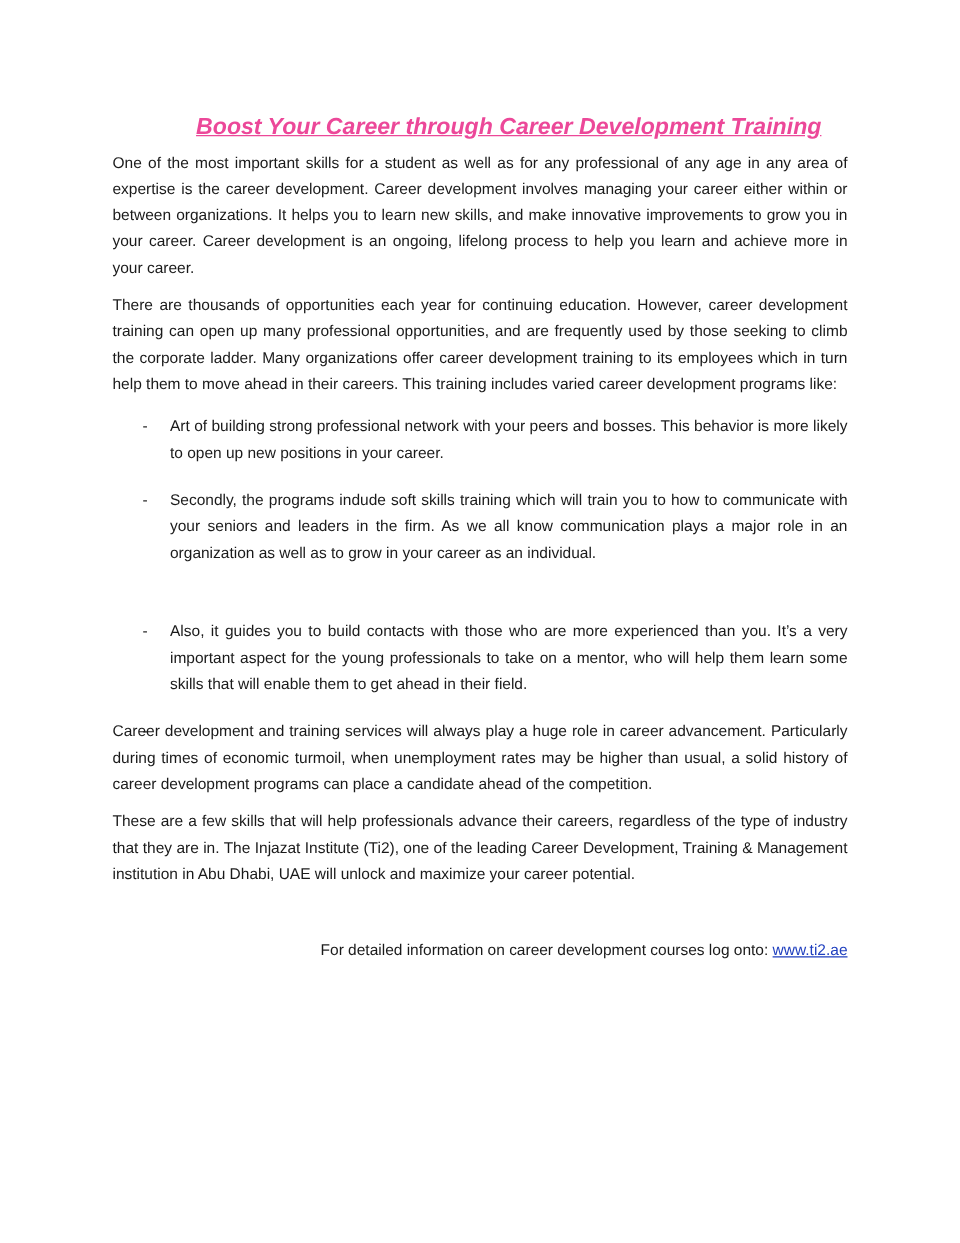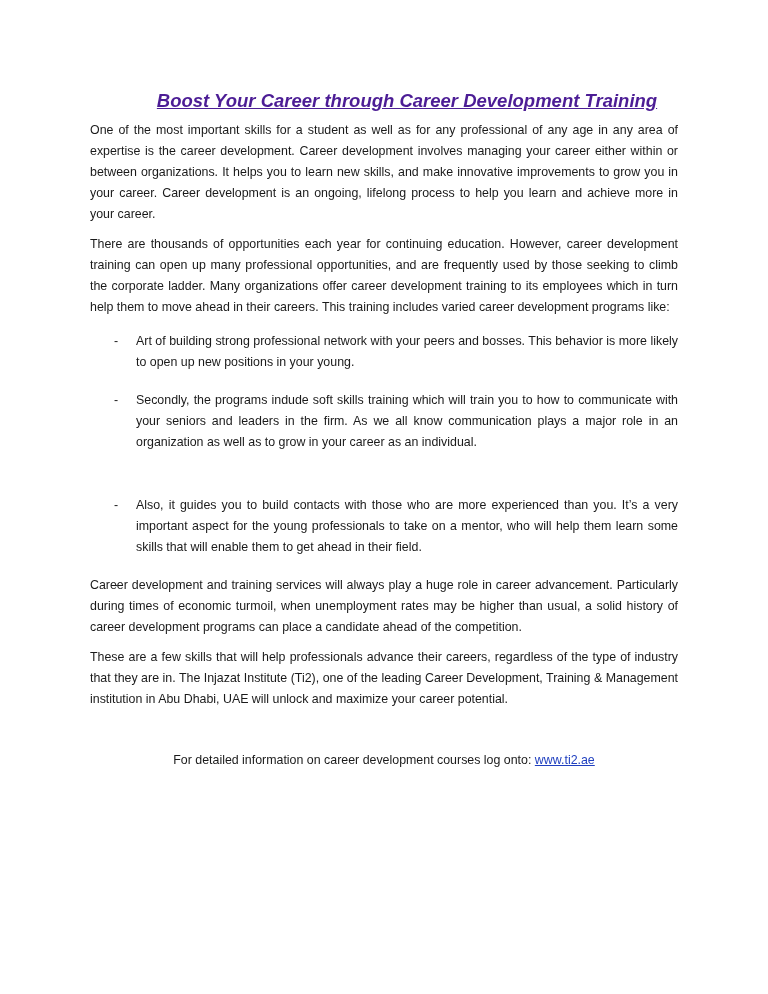--- a/index.html
+++ b/index.html
@@ -5,21 +5,21 @@
   html, body { margin: 0; padding: 0; background: #ffffff; }
   body { width: 768px; height: 994px; position: relative; overflow: hidden; }
   .page {
     position: absolute; left: 90px; top: 88px; width: 588px;
     font-family: "Liberation Sans", sans-serif;
     font-size: 12.4px; line-height: 21px; color: #1a1a1a;
   }
   .title {
     text-align: center; font-weight: bold; font-style: italic;
     text-decoration: underline; font-size: 18.5px; line-height: 26px;
-    margin: 0 0 6px 46px; color: #4c1d95;
+    margin: 0 0 6px 46px; color: #ec4899;
   }
   p { margin: 0 0 9px 0; text-align: justify; }
   ul { list-style: none; margin: 0; padding: 0; }
   li { position: relative; padding-left: 46px; text-align: justify; }
   li .dash { position: absolute; left: 24px; top: 0; }
   li.b1 { margin: 13px 0 17px 0; }
   li.b2 { margin: 0 0 42px 0; }
   li.b3 { margin: 0 0 17px 0; }
   li.b4 { margin: 0 0 10px 0; }
   a.link { color: #1f3fbf; text-decoration: underline; }
@@ -29,34 +29,34 @@
 
 <div class="page">
   <div class="title">Boost Your Career through Career Development Training</div>
 
   <p>One of the most important skills for a student as well as for any professional of any age in any area of expertise is the career development. Career development involves managing your career either within or between organizations. It helps you to learn new skills, and make innovative improvements to grow you in your career. Career development is an ongoing, lifelong process to help you learn and achieve more in your career.</p>
   <p style="margin-bottom:0;">There are thousands of opportunities each year for continuing education. However, career development training can open up many professional opportunities, and are frequently used by those seeking to climb the corporate ladder. Many organizations offer career development training to its employees which in turn help them to move ahead in their careers.  This training includes varied career development programs like:</p>
 
   <ul>
     <li class="b1">
       <span class="dash">-</span>
-      <span>Art of building strong professional network with your peers and bosses. This behavior is more likely to open up new positions in your young.</span>
+      <span>Art of building strong professional network with your peers and bosses. This behavior is more likely to open up new positions in your career.</span>
     </li>
     <li class="b2">
       <span class="dash">-</span>
       <span>Secondly, the programs indude soft skills training which will train you to how to communicate with your seniors and leaders in the firm. As we all know communication plays a major role in an organization as well as to grow in your career as an individual.</span>
     </li>
     <li class="b3">
       <span class="dash">-</span>
       <span>Also, it guides you to build contacts with those who are more experienced than you. It’s a very important aspect for the young professionals to take on a mentor, who will help them learn some skills that will enable them to get ahead in their field.</span>
     </li>
     <li class="b4">
       <span class="dash">-</span>
     </li>
   </ul>
 
   <p>Career development and training services will always play a huge role in career advancement. Particularly during times of economic turmoil, when unemployment rates may be higher than usual, a solid history of career development programs can place a candidate ahead of the competition.</p>
   <p>These are a few skills that will help professionals advance their careers, regardless of the type of industry that they are in. The Injazat Institute (Ti2), one of the leading Career Development, Training &amp; Management institution in Abu Dhabi, UAE will unlock and maximize your career potential.</p>
 
-  <p style="text-align:center;margin-top:40px;">
+  <p style="text-align:right;margin-top:40px;">
     <span>For detailed information on career development courses log onto: </span><a class="link" href="#">www.ti2.ae</a>
   </p>
 </div>
 
 </body></html>

